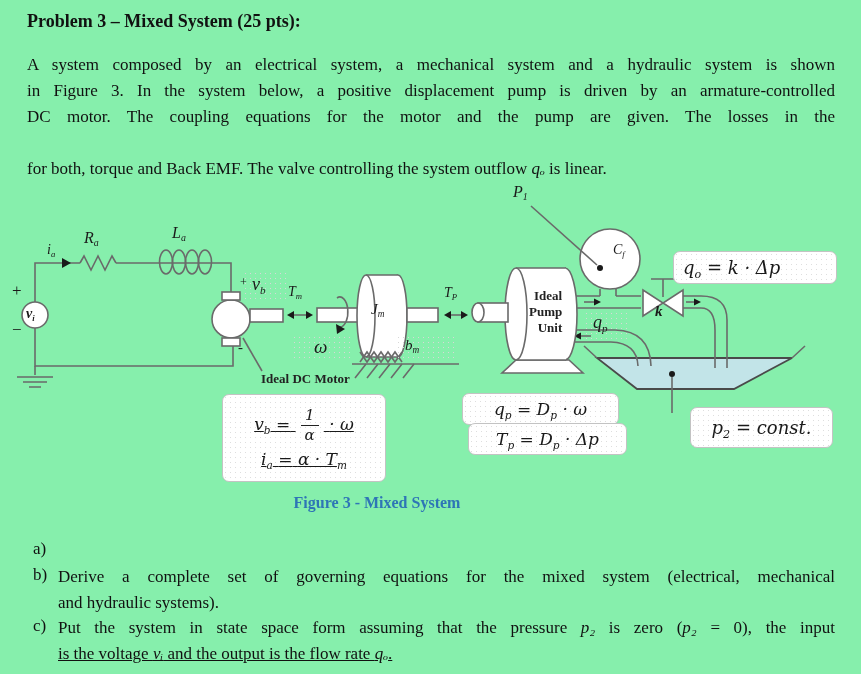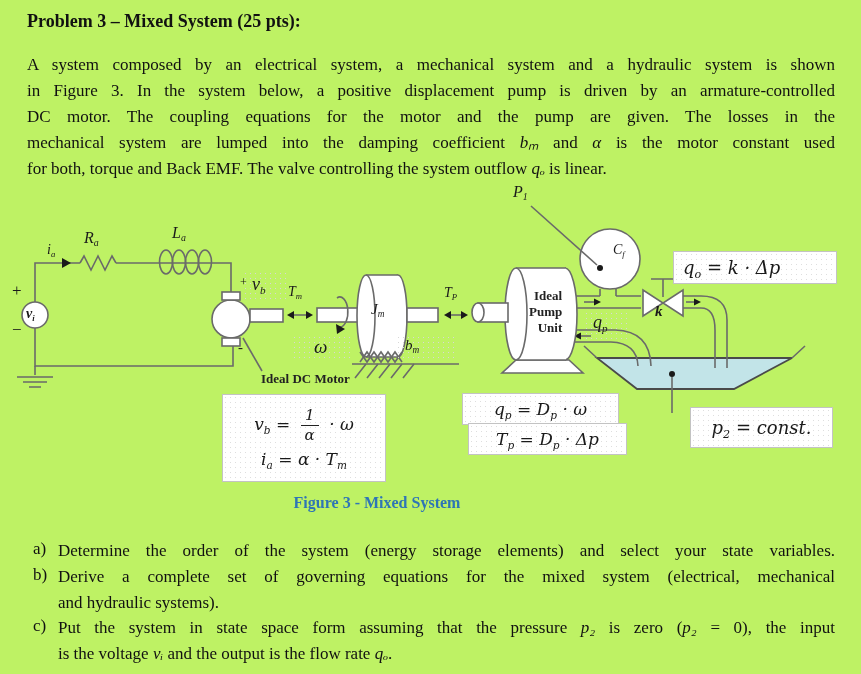--- a/index.html
+++ b/index.html
@@ -1,17 +1,17 @@
 <!DOCTYPE html>
 <html><head>
 <meta charset="utf-8">
 <style>
   html,body { margin:0; padding:0; background:#fff; }
   .page {
-    position:relative; width:861px; height:674px; background:#bef264; overflow:hidden;
+    position:relative; width:861px; height:674px; background:#86efac; overflow:hidden;
     font-family:"Liberation Serif", serif; color:#111;
   }
   .abs { position:absolute; }
   .title { font-size:18px; font-weight:bold; margin:0; }
   .pline {
     left:27px; width:808px; font-size:17px; line-height:24px; height:26px;
     white-space:normal;
   }
   .jl { text-align:justify; text-align-last:justify; }
   .it { font-style:italic; }
@@ -30,38 +30,37 @@
   .shade {
     position:absolute;
     background-image: radial-gradient(#d7d7d7 0.8px, rgba(255,255,255,0) 0.9px);
     background-size:5px 5px;
   }
   .boxed {
     position:absolute; border:1px solid #c3c3c3; background-color:#fff;
     background-image: radial-gradient(#dedede 0.8px, rgba(255,255,255,0) 0.9px);
     background-size:5px 5px;
   }
-  .eq { font-family:"DejaVu Serif", serif; font-style:italic; font-size:17px; color:#1a1a1a; white-space:nowrap; }
+  .eq { font-family:"DejaVu Serif", serif; font-style:italic; font-size:17px; color:#1a1a1a; white-space:nowrap;border-radius:7px; }
   .eqcenter { display:flex; align-items:center; justify-content:center; }
   .frac { display:inline-flex; flex-direction:column; align-items:center; line-height:1; vertical-align:middle; margin:0 5px; }
   .frac .num { font-size:15px; padding:0 4px 2px; }
   .frac .den { border-top:1.5px solid #222; font-size:15px; padding:2px 4px 0; }
   .caption { font-size:16px; font-weight:bold; text-align:center; }
 </style>
 </head>
 <body>
 
 <div class="page">
 
   <h1 class="abs title" style="left:27px; top:11px;">Problem 3 – Mixed System (25 pts):</h1>
 
   <div class="abs pline jl" style="top:53px;"><span>A system composed by an electrical system, a mechanical system and a hydraulic system is shown</span></div>
   <div class="abs pline jl" style="top:79px;"><span>in Figure 3. In the system below, a positive displacement pump is driven by an armature-controlled</span></div>
   <div class="abs pline jl" style="top:105px;"><span>DC motor. The coupling equations for the motor and the pump are given. The losses in the</span></div>
-  <div class="abs pline jl" style="top:131px;"><span>mechanical system are lumped into the damping coefficient </span><span class="it">bₘ</span><span> and </span><span class="it">α</span><span> is the motor constant used</span></div>
   <div class="abs pline" style="top:157px;"><span>for both, torque and Back EMF. The valve controlling the system outflow </span><span class="it">qₒ</span><span> is linear.</span></div>
 
   <svg width="861" height="674" viewBox="0 0 861 674">
 
     <g>
       <polygon points="597,358 792,358 734,389 637,389" class="tankln" fill="#c2e4e8"></polygon>
       <path d="M597,358 L584,346 M792,358 L805,346" class="ln"></path>
       <circle cx="672" cy="374" r="3" class="blk"></circle>
       <path d="M672,377 L672,413" class="ln"></path>
     </g>
@@ -182,21 +181,21 @@
   <div class="sans" style="left:529px; top:288px; line-height:16px;">
     <div>Ideal</div>
     <div>Pump</div>
     <div>Unit</div>
   </div>
 
   <div class="boxed eq" style="left:673px; top:251px; width:153px; height:31px; display:flex; align-items:center; padding-left:9px; font-size:18px;">
     <span><i>q</i><sub>o</sub>&nbsp;<span>= k · Δp</span></span>
   </div>
 
-  <div class="boxed eq" style="left:222px; top:394px; width:162px; height:86px; display:flex; flex-direction:column; align-items:center; justify-content:center; gap:6px;">
+  <div class="boxed eq" style="left:222px; top:394px; width:162px; height:86px; display:flex; flex-direction:column; align-items:center; justify-content:center; gap:6px;text-decoration:underline;">
     <div>
       <i>v</i><sub>b</sub>
       <span>=</span>
       <span class="frac">
           <span class="num">1</span>
           <span class="den">α</span>
         </span>
       <span>· ω</span>
     </div>
     <div>
@@ -219,23 +218,22 @@
     <span>· Δp</span></span>
   </div>
 
   <div class="boxed eq eqcenter" style="left:690px; top:407px; width:141px; height:39px; font-size:18px;">
     <span><i>p</i><sub>2</sub>&nbsp;<span>= const.</span></span>
   </div>
 
   <div class="abs caption" style="left: 227px; top: 494px; width: 300px; color: rgb(46, 117, 182);">Figure 3 - Mixed System</div>
 
   <span class="abs marker" style="left:33px; top:539px;">a)</span>
-  <div class="abs iline jl" style="top:539px;"><span>Determine the order of the system (energy storage elements) and select your state variables.</span></div>
 
   <span class="abs marker" style="left:33px; top:565px;">b)</span>
   <div class="abs iline jl" style="top:565px;"><span>Derive a complete set of governing equations for the mixed system (electrical, mechanical</span></div>
   <div class="abs iline" style="top:591px;"><span>and hydraulic systems).</span></div>
 
   <span class="abs marker" style="left:33px; top:616px;">c)</span>
   <div class="abs iline jl" style="top:616px;"><span>Put the system in state space form assuming that the pressure </span><span class="it">p₂</span><span> is zero (</span><span class="it">p₂</span><span> = 0), the input</span></div>
-  <div class="abs iline" style="top:642px;"><span>is the voltage </span><span class="it">vᵢ</span><span> and the output is the flow rate </span><span class="it">qₒ</span><span>.</span></div>
+  <div class="abs iline" style="top:642px;text-decoration:underline;"><span>is the voltage </span><span class="it">vᵢ</span><span> and the output is the flow rate </span><span class="it">qₒ</span><span>.</span></div>
 
 </div>
 
 </body></html>

